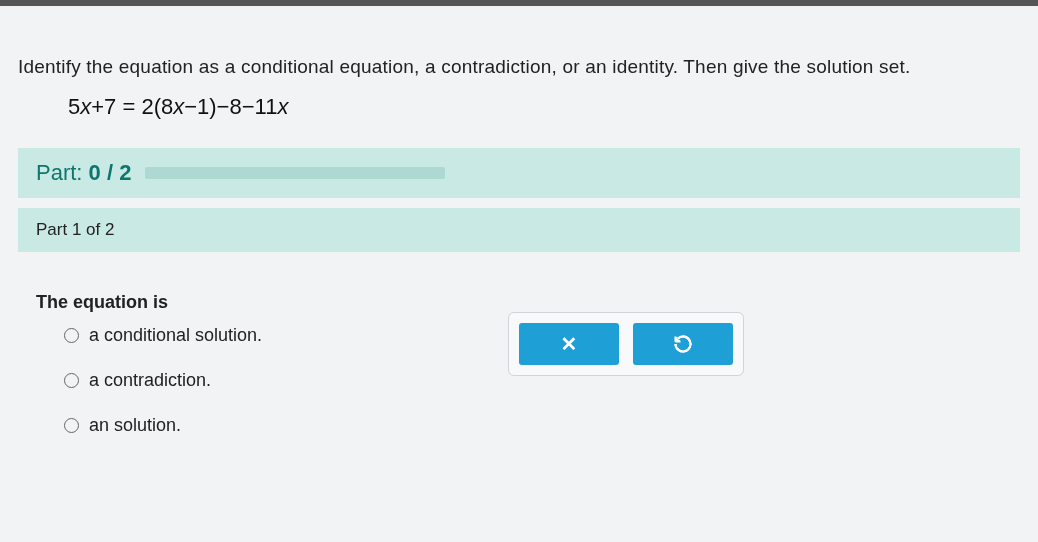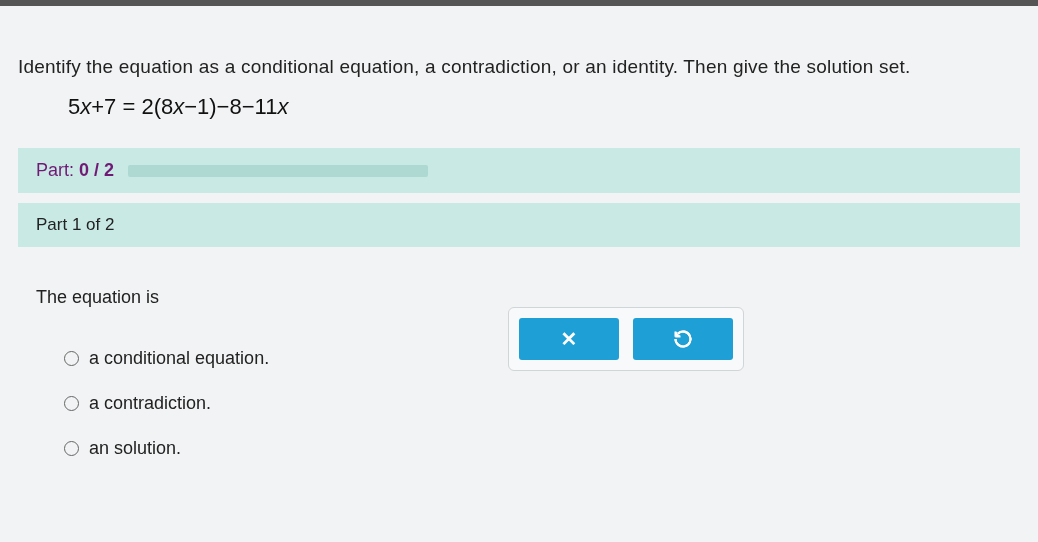--- a/index.html
+++ b/index.html
@@ -42,22 +42,22 @@
     }
     .progress-row {
       background: #c8e9e4;
       padding: 12px 18px;
       margin-bottom: 10px;
       display: flex;
       align-items: center;
       gap: 14px;
     }
     .progress-label {
-      font-size: 18px;
-      color: #701a75;
+      font-size: 22px;
+      color: #0f766e;
     }
     .progress-label .bold {
       font-weight: bold;
     }
     .progress-track {
       flex: 0 0 300px;
       height: 12px;
       background: #aed8d2;
       border-radius: 2px;
     }
@@ -72,21 +72,22 @@
       display: flex;
       align-items: flex-start;
     }
     .left-col {
       flex: 0 0 490px;
       padding-left: 18px;
     }
     .prompt {
       font-size: 18px;
       color: #222;
-      margin-bottom: 40px;
+      margin-bottom: 12px;
+      font-weight: bold;
     }
     .options {
       padding-left: 28px;
     }
     .option {
       display: flex;
       align-items: center;
       gap: 10px;
       margin-bottom: 24px;
       cursor: pointer;
@@ -156,21 +157,21 @@
 
   <div class="part-header">Part 1 of 2</div>
 
   <div class="columns">
     <div class="left-col">
       <div class="prompt">The equation is</div>
 
       <div class="options">
         <div class="option">
           <div class="radio"></div>
-          <div class="option-label">a conditional equation.</div>
+          <div class="option-label">a conditional solution.</div>
         </div>
         <div class="option">
           <div class="radio"></div>
           <div class="option-label">a contradiction.</div>
         </div>
         <div class="option">
           <div class="radio"></div>
           <div class="option-label">an solution.</div>
         </div>
       </div>

